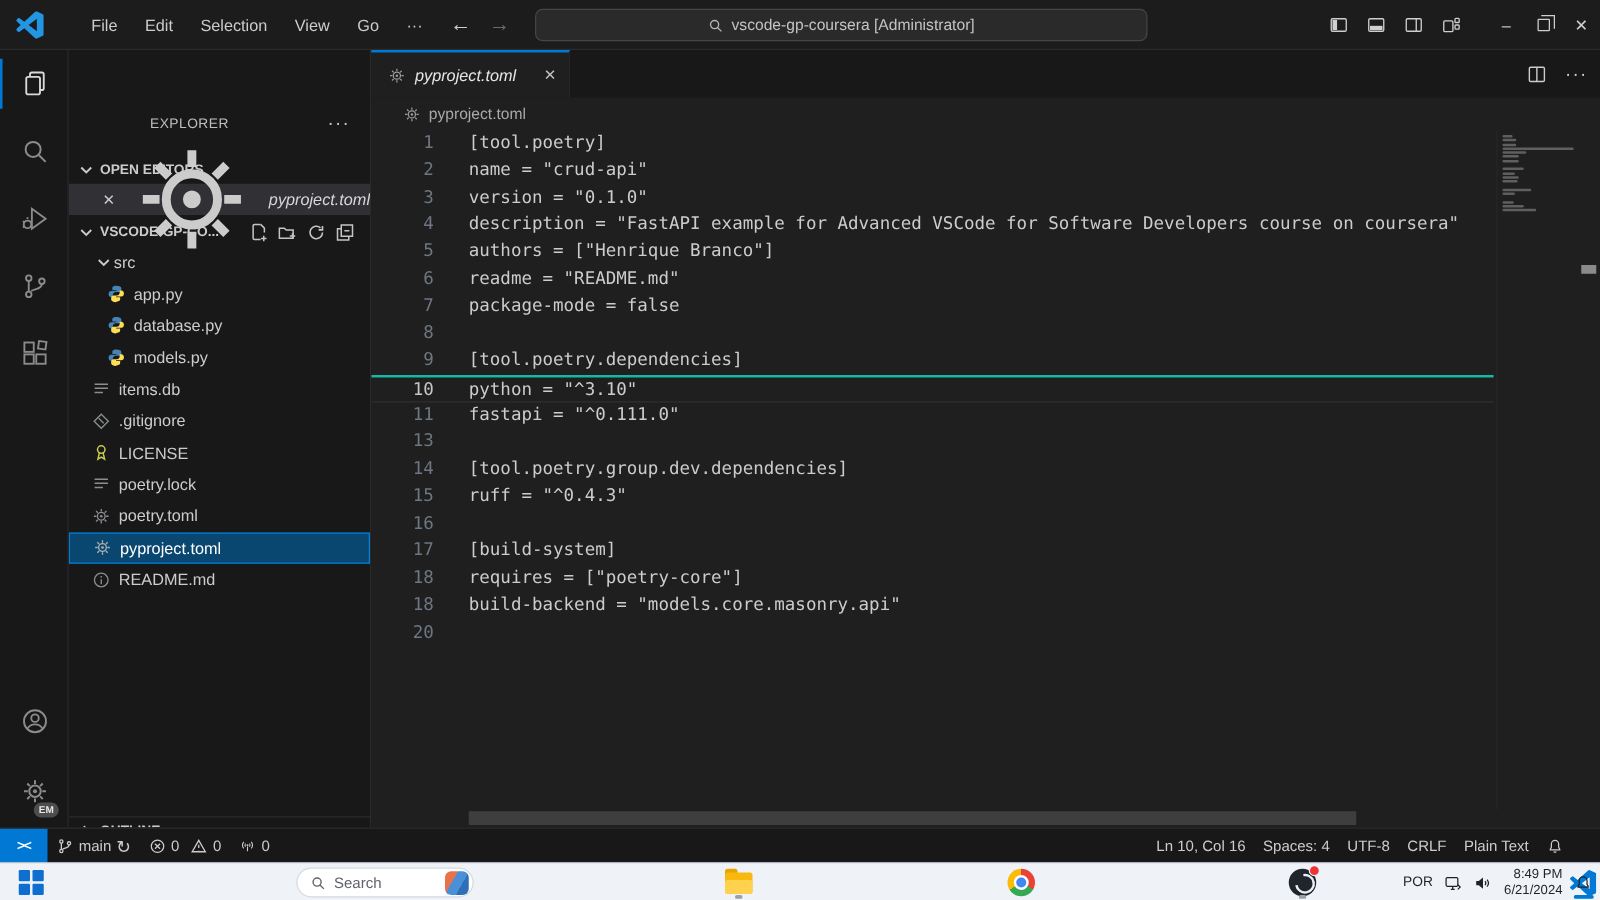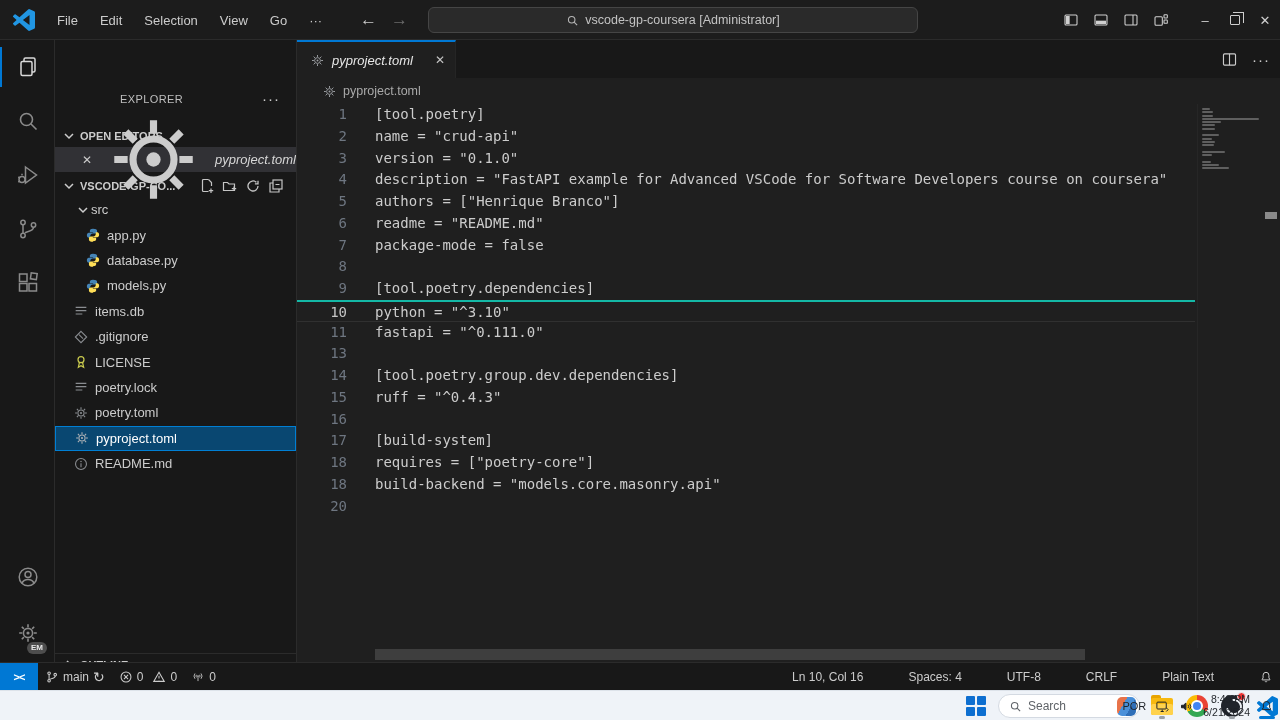--- a/index.html
+++ b/index.html
@@ -3,21 +3,21 @@
 <meta charset="utf-8">
 <style>
   * { box-sizing: border-box; margin: 0; padding: 0; }
   html,body { width:1280px; height:720px; background:#000; }
   body { font-family: "Liberation Sans", sans-serif; }
   .screen { position:relative; width:1280px; height:720px; overflow:hidden; background:#1f1f1f; }
 
   
   .titlebar { position:absolute; top:0; left:0; right:0; height:40px; background:#1c1c1c; border-bottom:1px solid #2b2b2b; color:#cccccc; }
   .tb-logo { position:absolute; left:13px; top:9px; width:22px; height:22px; }
-  .tb-menus { position:absolute; left:46px; top:0; height:40px; display:flex; align-items:center; }
+  .tb-menus { position:absolute; left:62px; top:0; height:40px; display:flex; align-items:center; }
   .tb-menu { padding:4px 11px; font-size:13px; color:#cccccc; border-radius:5px; cursor:default; }
   .tb-nav { position:absolute; left:360px; top:0; height:40px; display:flex; align-items:center; gap:14px; font-size:17px; }
   .tb-nav .fwd { color:#6b6b6b; }
   .tb-search { position:absolute; left:428px; top:7px; width:490px; height:26px; background:#2a2a2a; border:1px solid #454545; border-radius:6px; display:flex; align-items:center; justify-content:center; gap:6px; font-size:12.5px; color:#c3c3c3; }
   .tb-right { position:absolute; right:0; top:0; height:40px; display:flex; align-items:center; }
   .tb-ic { width:30px; height:40px; display:flex; align-items:center; justify-content:center; color:#c9c9c9; }
   .layout-ics { display:flex; margin-right:14px; }
   .winbtn { width:30px; height:40px; display:flex; align-items:center; justify-content:center; color:#cfcfcf; font-size:13px; }
   .restore-glyph { position:relative; width:10px; height:10px; border:1px solid #cfcfcf; border-radius:1px; }
   .restore-glyph::after { content:""; position:absolute; left:2px; top:-4px; width:10px; height:10px; border-top:1px solid #cfcfcf; border-right:1px solid #cfcfcf; }
@@ -79,26 +79,26 @@
   .mm-line.empty { background:transparent; }
   .overview-ruler { position:absolute; top:64px; right:0; width:18px; bottom:0; }
   .ruler-thumb { position:absolute; top:108px; left:3px; width:12px; height:7px; background:#8a8a8a; }
   .hscrollbar { position:absolute; left:78px; bottom:2px; width:710px; height:11px; background:#4a4a4a; opacity:.75; }
 
   
   .statusbar { position:absolute; left:0; right:0; bottom:30px; height:28px; background:#181818; border-top:1px solid #2b2b2b; color:#cccccc; font-size:12px; display:flex; align-items:center; }
   .sb-remote { width:38px; height:100%; background:#0078d4; color:#fff; display:flex; align-items:center; justify-content:center; font-weight:bold; font-size:11px; letter-spacing:-1px; }
   .sb-item { display:flex; align-items:center; gap:4px; padding:0 7px; height:100%; }
   .sb-item svg { width:14px; height:14px; }
-  .sb-right { margin-left:auto; display:flex; align-items:center; padding-right:0;gap:31px; }
+  .sb-right { margin-left:auto; display:flex; align-items:center; padding-right:22px; }
   .sync-glyph { font-size:14px; }
 
   
   .taskbar { position:absolute; left:0; right:0; bottom:0; height:30px; background:#eff3f8; border-top:1px solid #dde3ea; }
-  .tk-center { position:absolute; left:12px; right:0; top:0; height:30px; display:flex; align-items:center; justify-content:flex-end; gap:9px; }
+  .tk-center { position:absolute; left:12px; right:0; top:0; height:30px; display:flex; align-items:center; justify-content:space-between; gap:9px; }
   .tk-item { position:relative; width:26px; height:26px; display:flex; align-items:center; justify-content:center; }
   .tk-item.running::after { content:""; position:absolute; bottom:0px; left:50%; transform:translateX(-50%); width:6px; height:3px; border-radius:2px; background:#9aa0a6; }
   .tk-item.active-app::after { content:""; position:absolute; bottom:0px; left:50%; transform:translateX(-50%); width:16px; height:3px; border-radius:2px; background:#0078d4; }
   .start-grid { display:grid; grid-template-columns:9px 9px; grid-template-rows:9px 9px; gap:2px; }
   .start-grid span { background:#0e6fd0; border-radius:1px; }
   .tk-search { width:142px; height:24px; background:#ffffff; border:1px solid #d4dae2; border-radius:12px; display:flex; align-items:center; padding:0 3px 0 10px; gap:6px; font-size:12px; color:#5f6368; }
   .tk-search .thumb { margin-left:auto; width:19px; height:19px; border-radius:5px; background:linear-gradient(120deg,#e8734a 0 35%,#4a90d9 35% 65%,#2f6fb8 65% 100%); }
   .folder-ic { position:relative; width:22px; height:17px; }
   .folder-ic .back { position:absolute; inset:0; background:#f7b910; border-radius:2px; }
   .folder-ic .tab-part { position:absolute; left:0; top:-3px; width:10px; height:5px; background:#e8a400; border-radius:2px 2px 0 0; }

